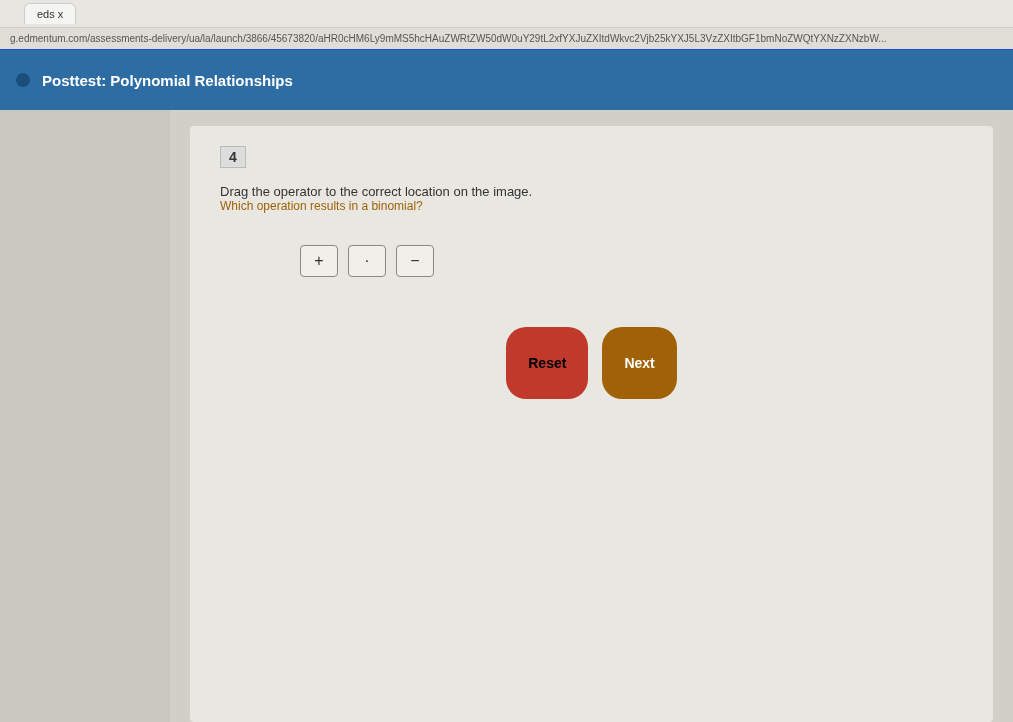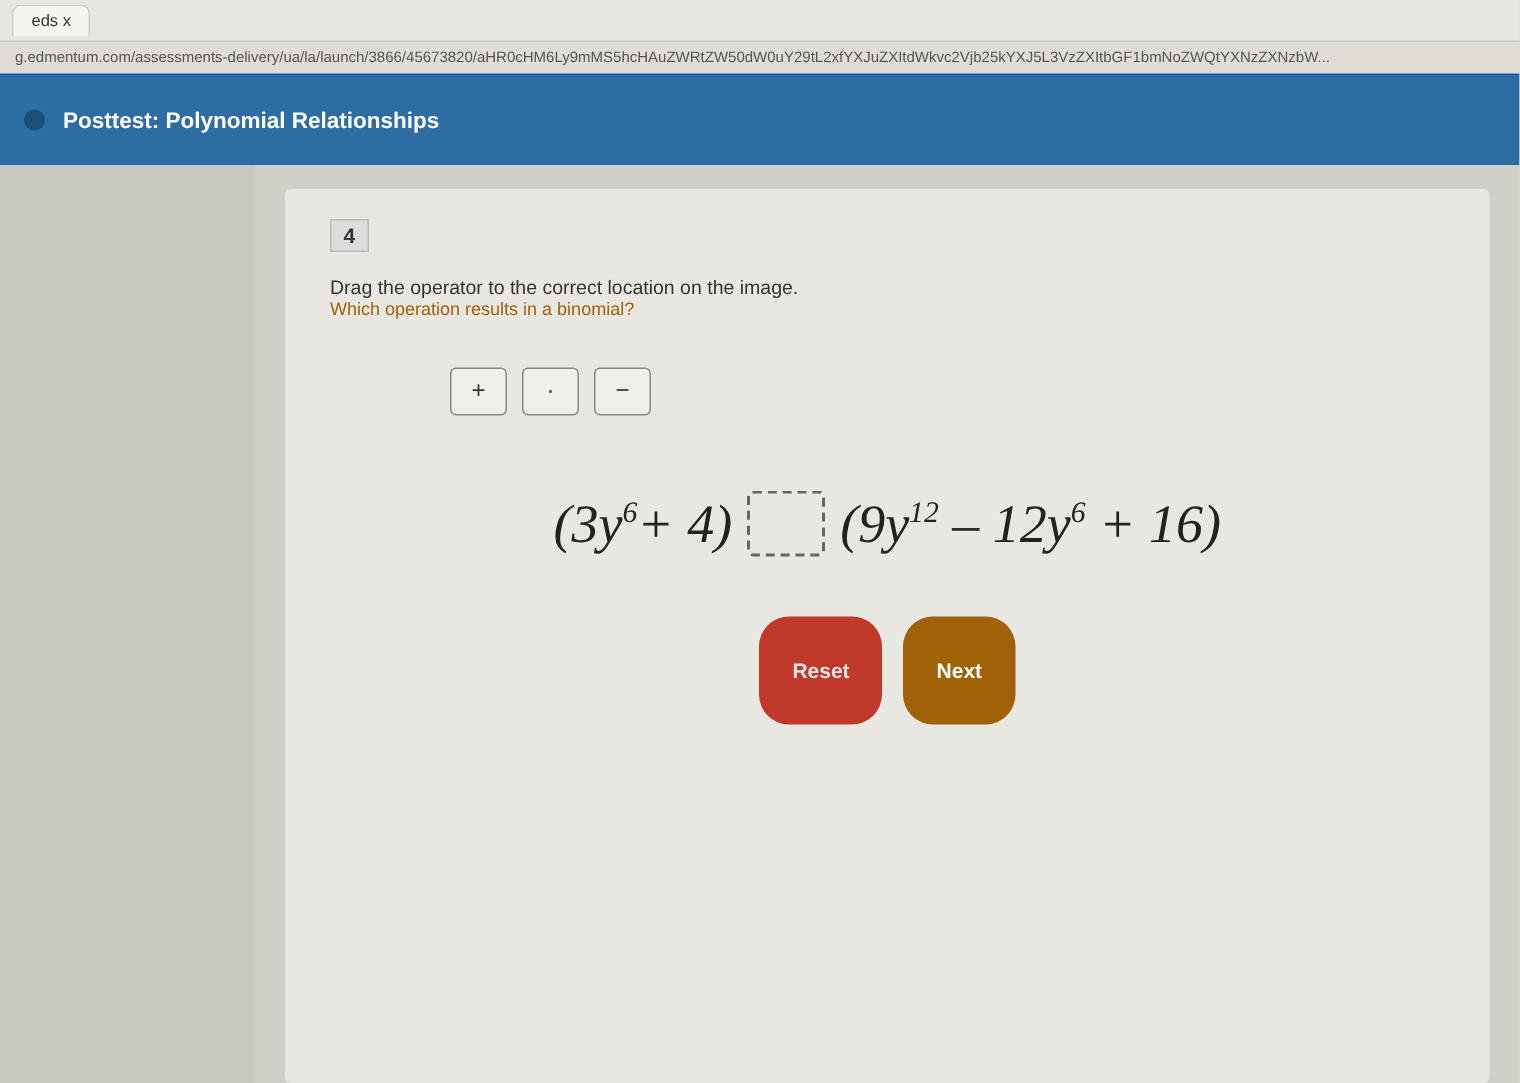--- a/index.html
+++ b/index.html
@@ -15,21 +15,21 @@
       font-family: Arial, sans-serif;
       overflow: hidden;
     }
 
     
     .browser-bar {
       height: 28px;
       background: #e8e6e1;
       display: flex;
       align-items: center;
-      padding: 0 8px;
+      padding: 0 24px;
       border-bottom: 1px solid #ccc;
     }
 
     .tab-area {
       display: flex;
       align-items: center;
       gap: 4px;
     }
 
     .tab {
@@ -179,21 +179,21 @@
     
     .buttons-row {
       display: flex;
       justify-content: center;
       gap: 14px;
       margin-top: 10px;
     }
 
     .btn-reset {
       background: #c0392b;
-      color: #e5e5e5;
+      color: #000000;
       border: none;
       border-radius: 20px;
       padding: 10px 22px;
       font-size: 14px;
       font-weight: 600;
       cursor: pointer;
     }
 
     .btn-next {
       background: #a16207;
@@ -240,29 +240,20 @@
     <p class="question-text">Which operation results in a binomial?</p>
 
     
     <div class="operators-row">
       <div class="operator-btn">+</div>
       <div class="operator-btn">·</div>
       <div class="operator-btn">−</div>
     </div>
 
     
-    <div class="math-expression">
-      <span class="math-text">
-        (3y<sup>6</sup>+ 4)
-      </span>
-      <div class="drop-target"></div>
-      <span class="math-text">
-        (9y<sup>12</sup> – 12y<sup>6</sup> + 16)
-      </span>
-    </div>
 
     
     <div class="buttons-row">
       <button class="btn-reset">Reset</button>
       <button class="btn-next">Next</button>
     </div>
 
   </div>
 </div>
 

